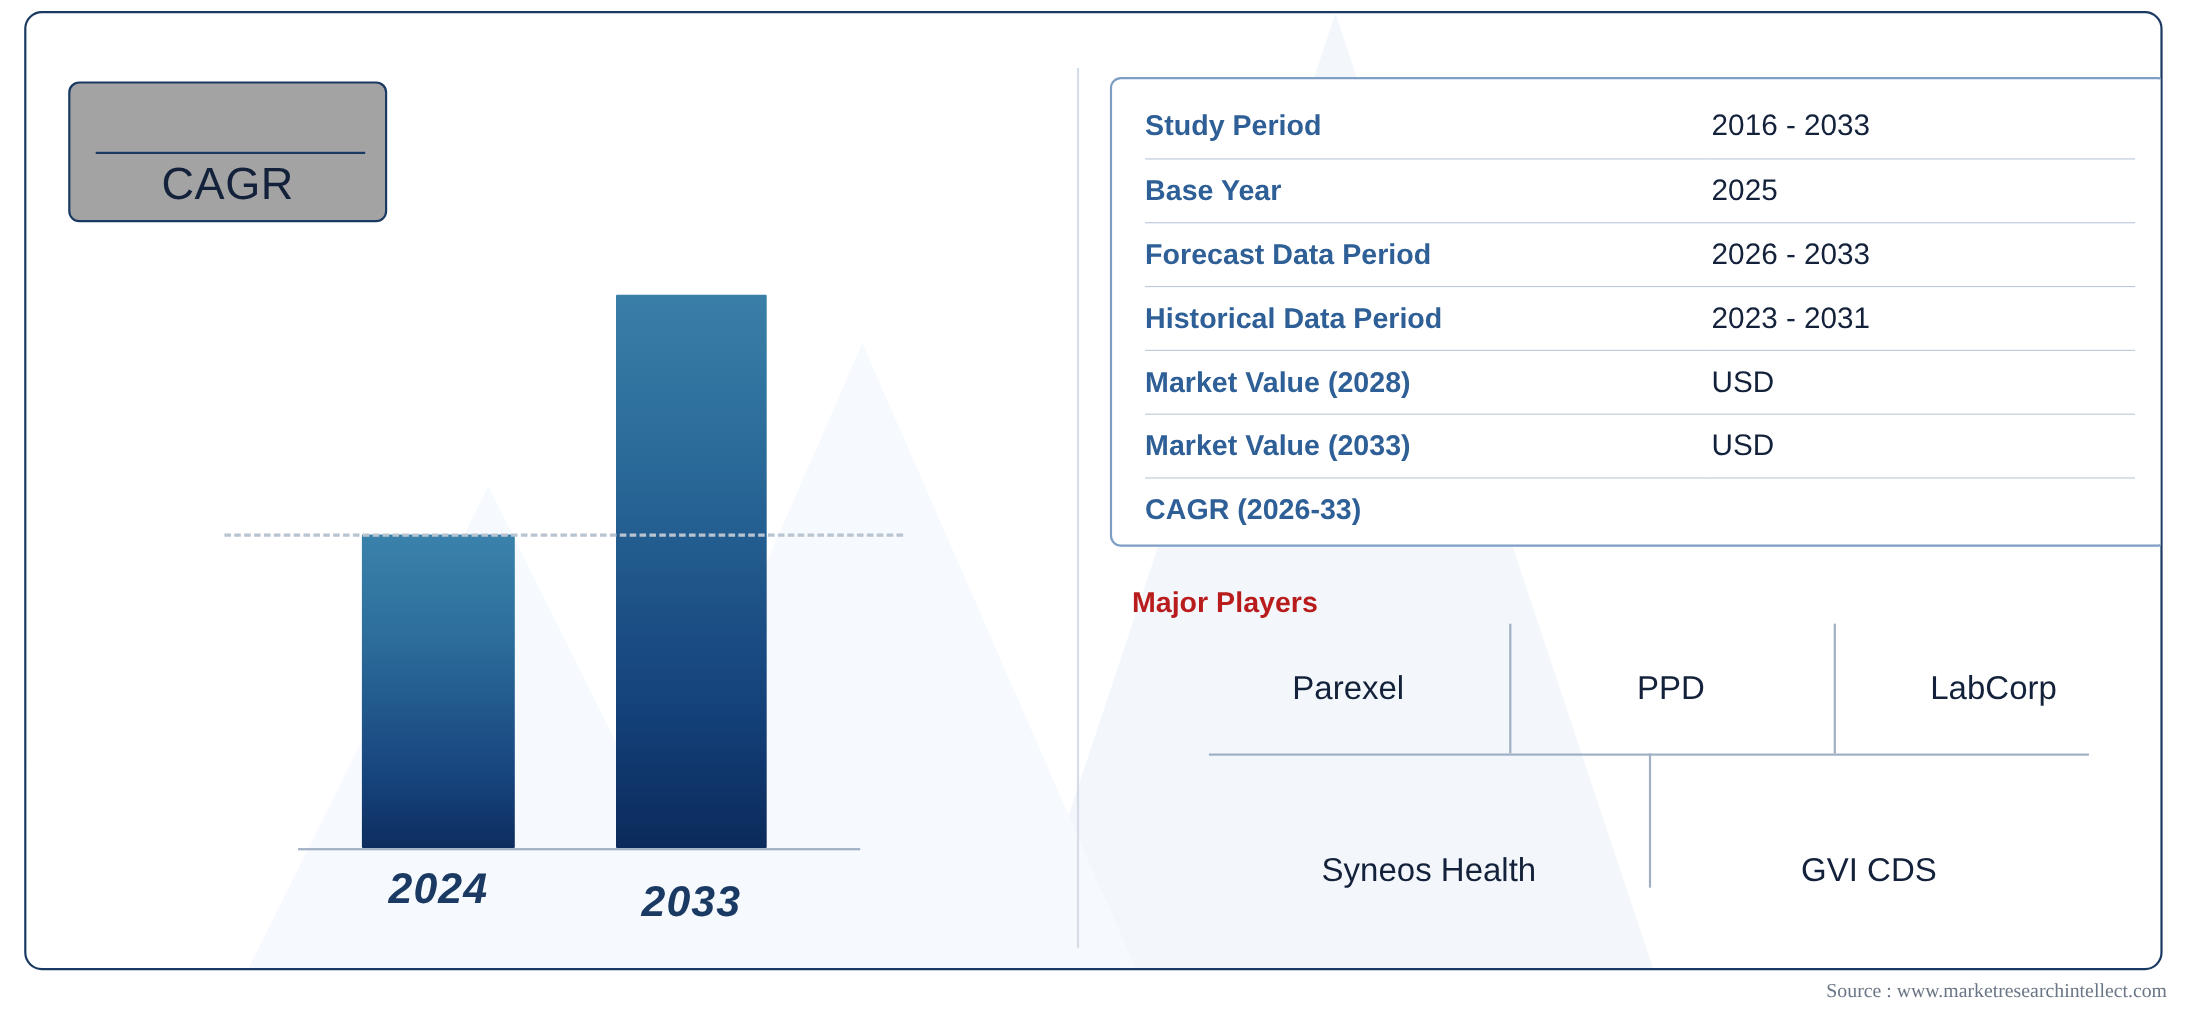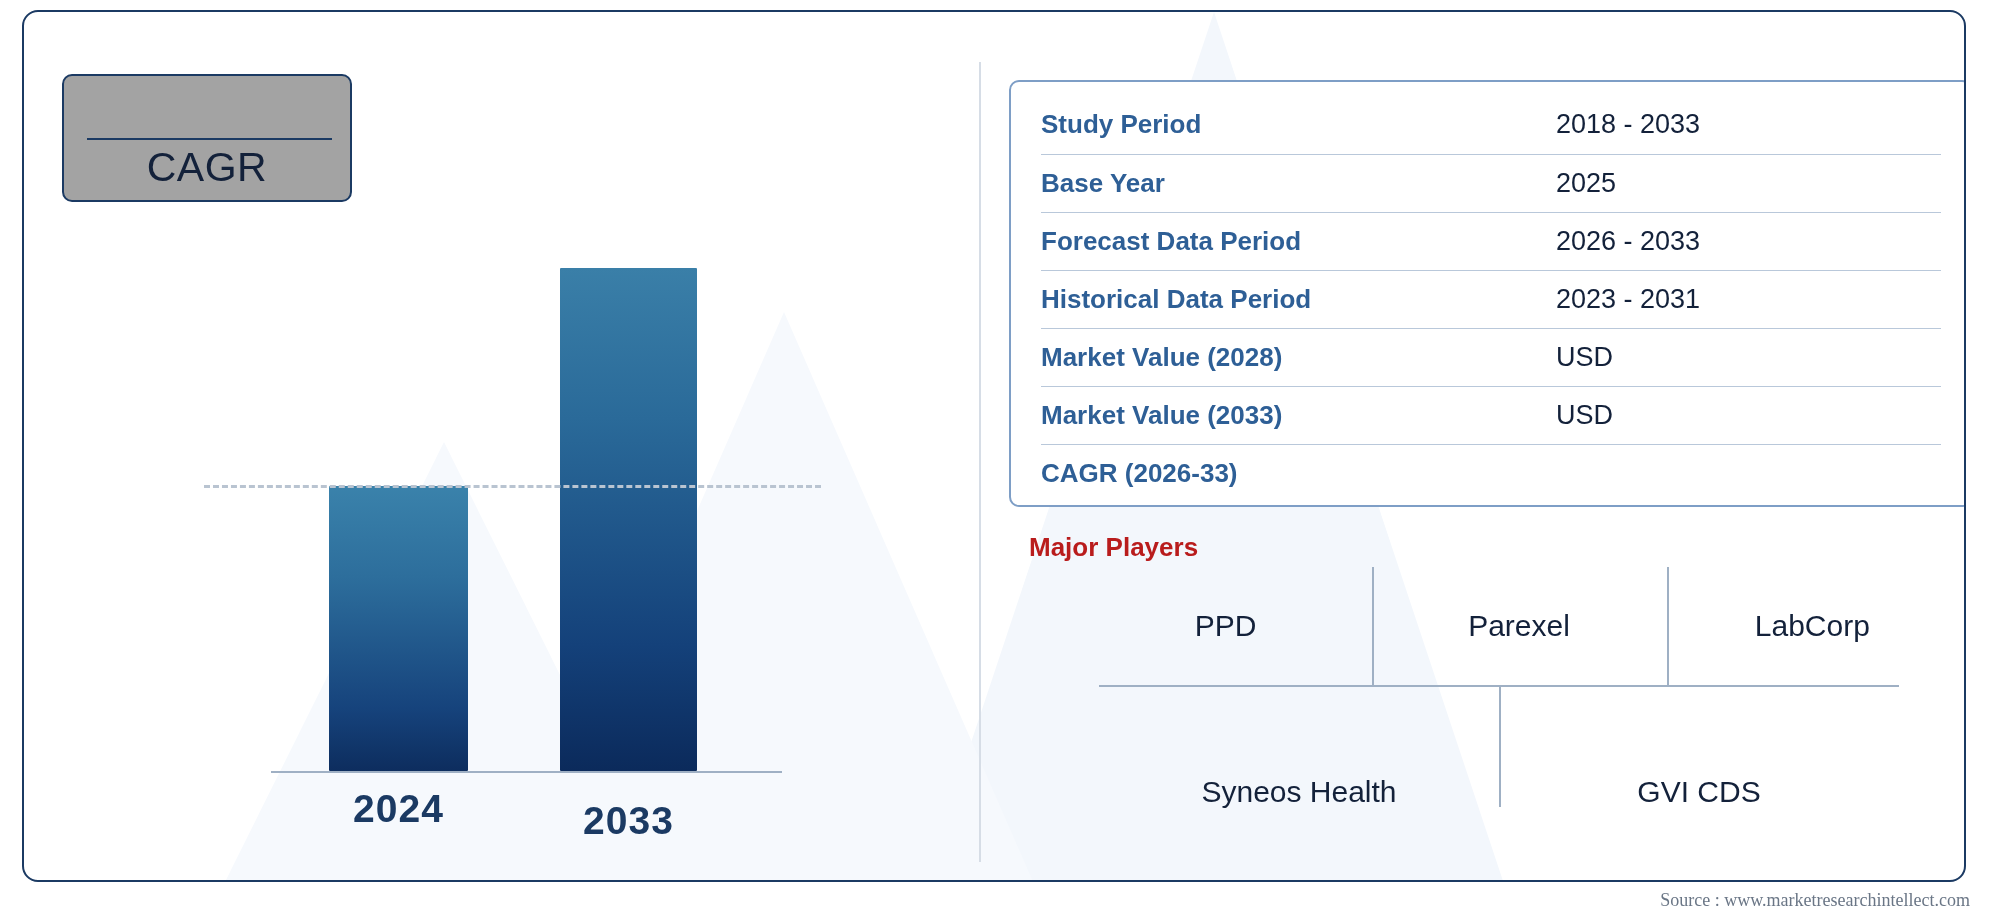--- a/index.html
+++ b/index.html
@@ -76,20 +76,21 @@
     color: #13213a;
     letter-spacing: 0.5px;
   }
 
   .chart {
     position: absolute;
     left: 0;
     top: 0;
     width: 1123px;
     height: 872px;
+    font-style: italic;
   }
   .axis-line {
     position: absolute;
     left: 247px;
     top: 759px;
     width: 511px;
     height: 0;
     border-top: 2px solid #9fb0c4;
   }
   .bar {
@@ -142,21 +143,21 @@
   .right-panel {
     position: absolute;
     left: 975px;
     top: 0;
     width: 960px;
     height: 100%;
   }
   .info-box {
     position: absolute;
     left: 10px;
-    top: 68px;
+    top: 58px;
     width: 963px;
     height: 427px;
     box-sizing: border-box;
     border: 2px solid #7e9ec6;
     border-radius: 10px;
     background: #ffffff;
   }
   .info-table {
     position: absolute;
     left: 30px;
@@ -278,21 +279,21 @@
 
     <div class="divider"></div>
 
     <div class="right-panel">
 
       <div class="info-box">
         <table class="info-table">
           <tbody>
               <tr>
             <td class="info-label">Study Period</td>
-            <td class="info-value">2018 - 2033</td>
+            <td class="info-value">2016 - 2033</td>
           </tr>
           <tr>
             <td class="info-label">Base Year</td>
             <td class="info-value">2025</td>
           </tr>
           <tr>
             <td class="info-label">Forecast Data Period</td>
             <td class="info-value">2026 - 2033</td>
           </tr>
           <tr>
@@ -312,22 +313,22 @@
             <td class="info-value"></td>
           </tr>
         </tbody>
           </table>
       </div>
 
       <div class="players-title">Major Players</div>
 
       <div class="players">
         <div class="players-row1">
+          <div class="player">Parexel</div>
           <div class="player">PPD</div>
-          <div class="player">Parexel</div>
           <div class="player">LabCorp</div>
         </div>
         <div class="vline" style="left:333px; top:0; height:118px;"></div>
         <div class="vline" style="left:628px; top:0; height:118px;"></div>
         <div class="hline" style="left:60px; top:118px; width:800px;"></div>
         <div class="players-row2">
           <div class="player">Syneos Health</div>
           <div class="player">GVI CDS</div>
         </div>
         <div class="vline" style="left:460px; top:118px; height:122px;"></div>

